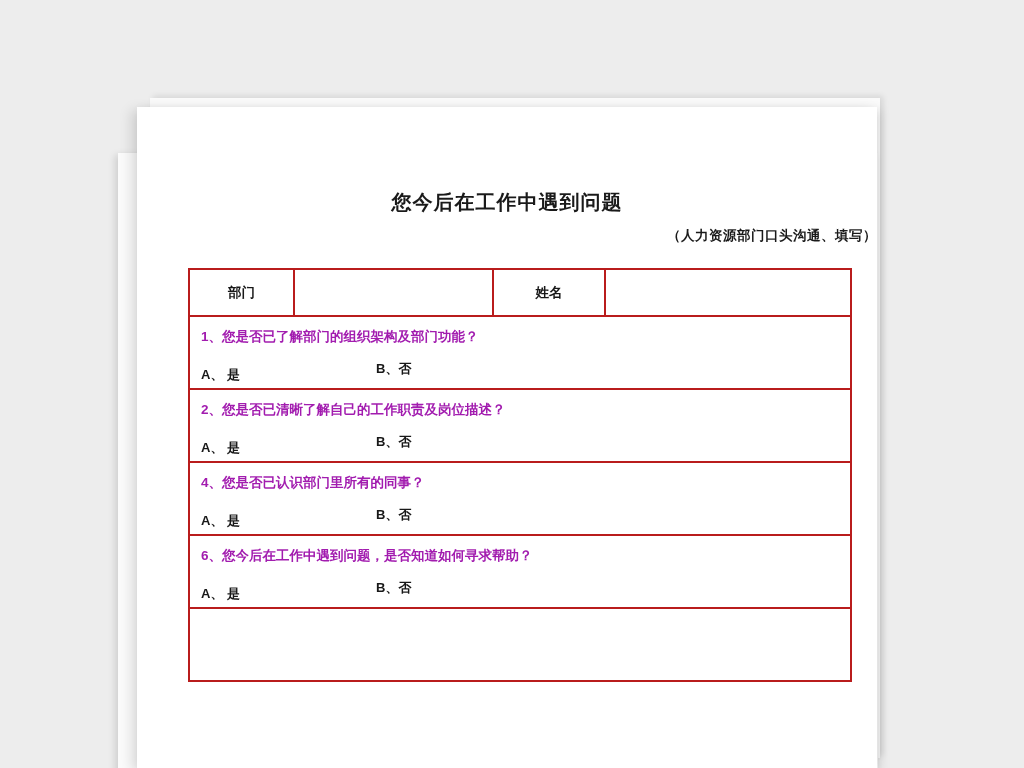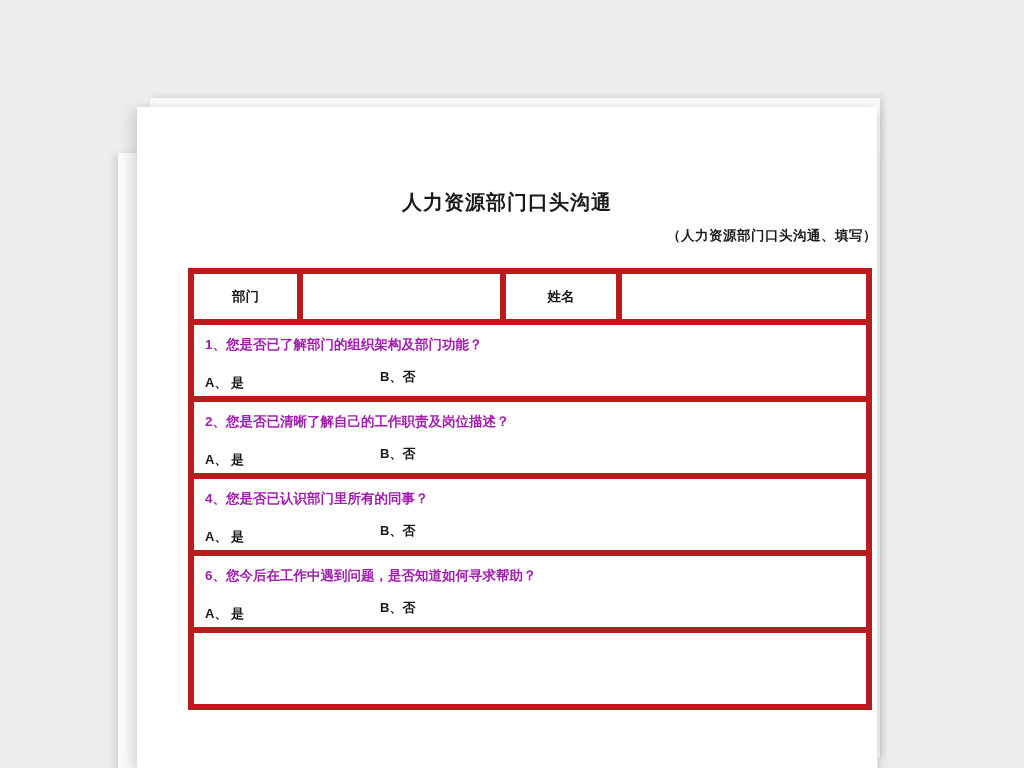--- a/index.html
+++ b/index.html
@@ -88,21 +88,21 @@
   
   .form-table {
     position: absolute;
     left: 51px;
     top: 161px;
     width: 638px;
     border-collapse: collapse;
     table-layout: fixed;
   }
   .form-table td {
-    border: 6px solid #b91c1c;
+    border: 2px solid #b91c1c;
     padding: 2px;
     vertical-align: middle;
     color: #181818;
   }
   .info-cell-label {
     height: 41px;
     text-align: center;
     font-size: 13.5px;
     font-weight: bold;
   }
@@ -148,21 +148,21 @@
 <body>
 
 <div class="sheet-stack">
   <div class="sheet sheet-back-right"></div>
   <div class="sheet sheet-back-left"></div>
   <div class="sheet sheet-front"></div>
 </div>
 
 <div class="doc-body">
 
-  <div class="doc-title">人力资源部门口头沟通</div>
+  <div class="doc-title">您今后在工作中遇到问题</div>
 
   <div class="doc-subtitle">（人力资源部门口头沟通、填写）</div>
 
   <table class="form-table">
     <tbody>
 
       <tr>
         <td class="info-cell-label" style="width:99px">部门</td>
         <td class="info-cell-value" style="width:193px"></td>
         <td class="info-cell-label" style="width:106px">姓名</td>

